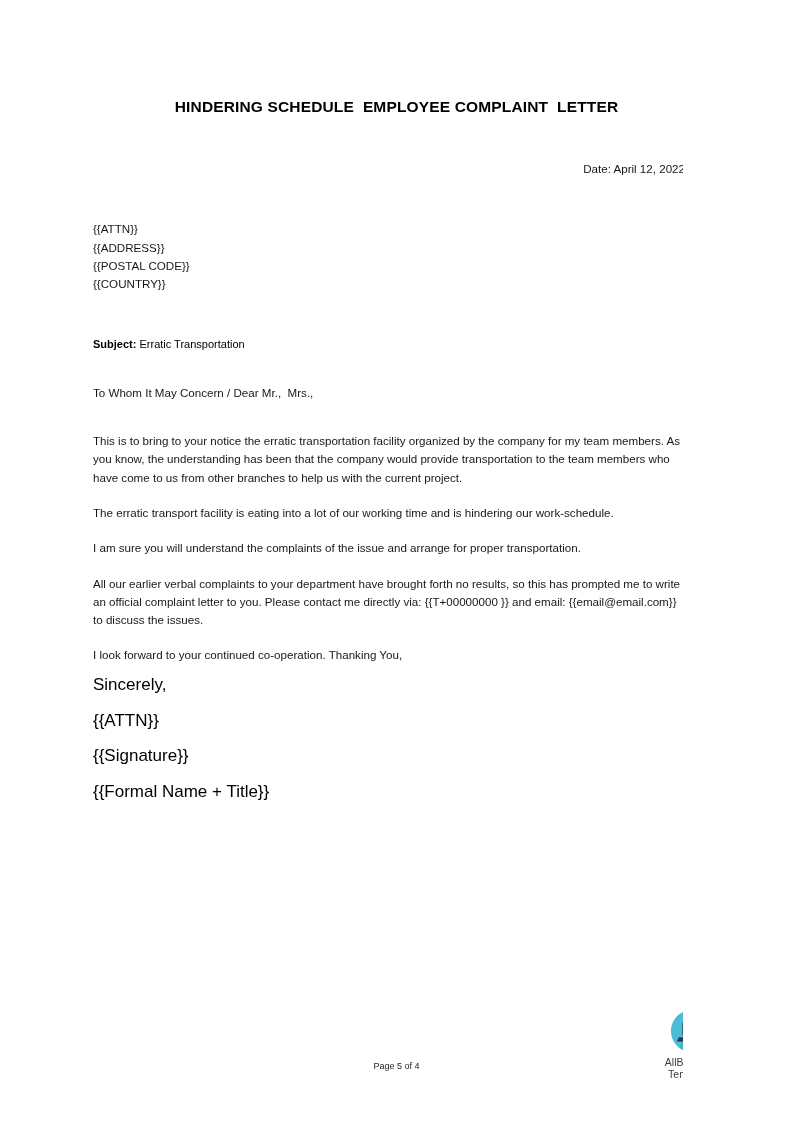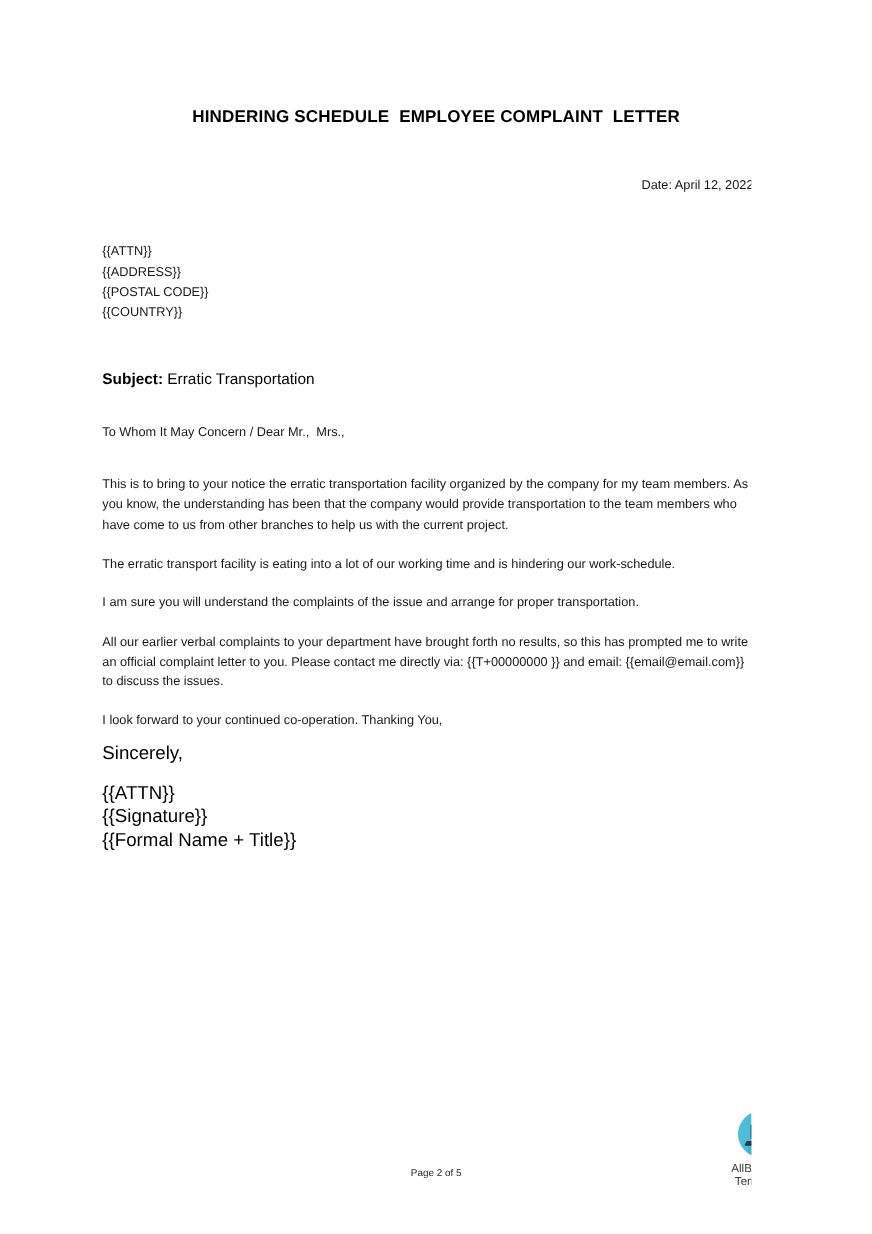--- a/index.html
+++ b/index.html
@@ -58,27 +58,27 @@
 
   .date-line { margin-bottom: 0; text-align: right; }
 
   .block-gap-lg { height: 42px; }
   .block-gap-md { height: 30px; }
   .block-gap-sm { height: 18px; }
   .block-gap-xs { height: 11px; }
 
   .addr-block .line { line-height: 18.3px; }
 
-  .subject-line { font-size: 14px; line-height: 18.3px; }
+  .subject-line { font-size: 11px; line-height: 18.3px; }
   .subject-label { font-weight: bold; }
 
   .para + .para { margin-top: 17px; }
 
   .sig-line { font-size: 17px; line-height: 18.3px; }
-  .sig-line + .sig-line { margin-top: 3px; }
+  .sig-line + .sig-line { margin-top: 17px; }
 
   
   .page-number {
     position: absolute;
     left: 0;
     top: 1061px;
     width: 793px;
     text-align: center;
     font-size: 9px;
     color: #1d1d1f;
@@ -147,21 +147,21 @@
     <div class="sig-line">Sincerely,</div>
 
     <div class="block-gap-sm"></div>
 
     <div class="sig-line">{{ATTN}}</div>
     <div class="sig-line">{{Signature}}</div>
     <div class="sig-line">{{Formal Name + Title}}</div>
 
   </div>
 
-  <div class="page-number">Page 2 of 5</div>
+  <div class="page-number">Page 5 of 4</div>
 
   <div class="logo">
     <svg class="logo-mark" viewBox="0 0 100 100">
       <defs>
         <clipPath id="circleClip">
           <circle cx="50" cy="50" r="48"></circle>
         </clipPath>
       </defs>
       <circle cx="50" cy="50" r="48" fill="#4BBDD6"></circle>
       <g clip-path="url(#circleClip)">

